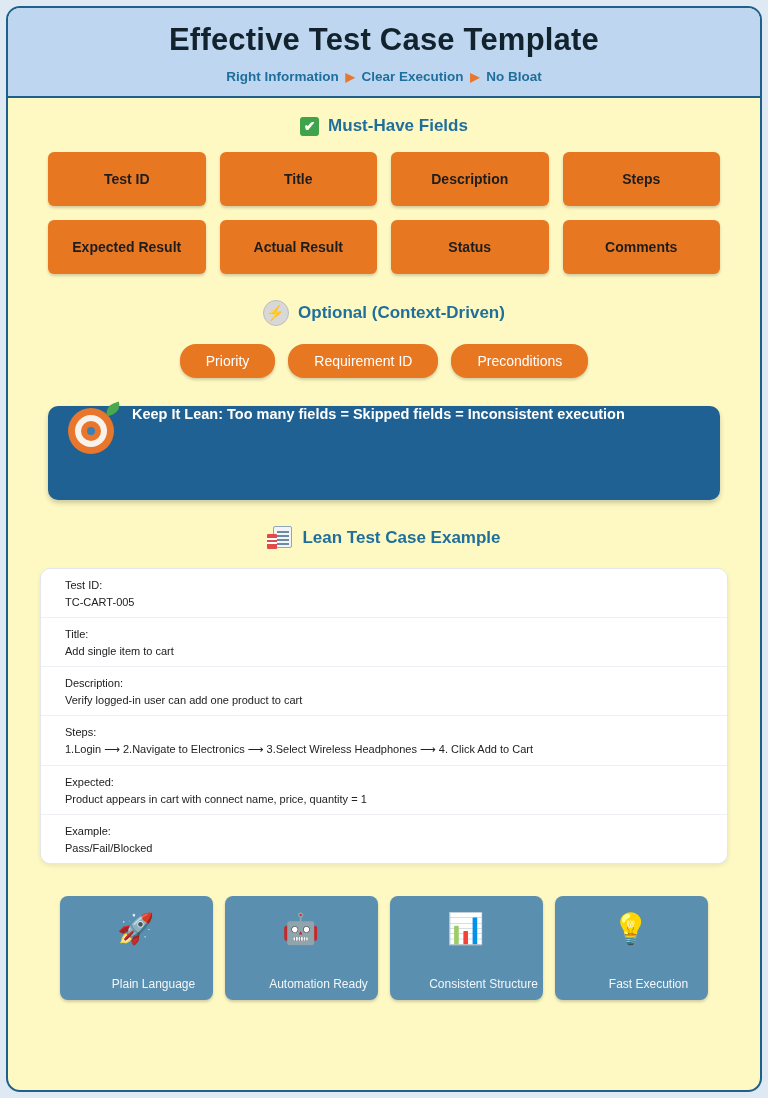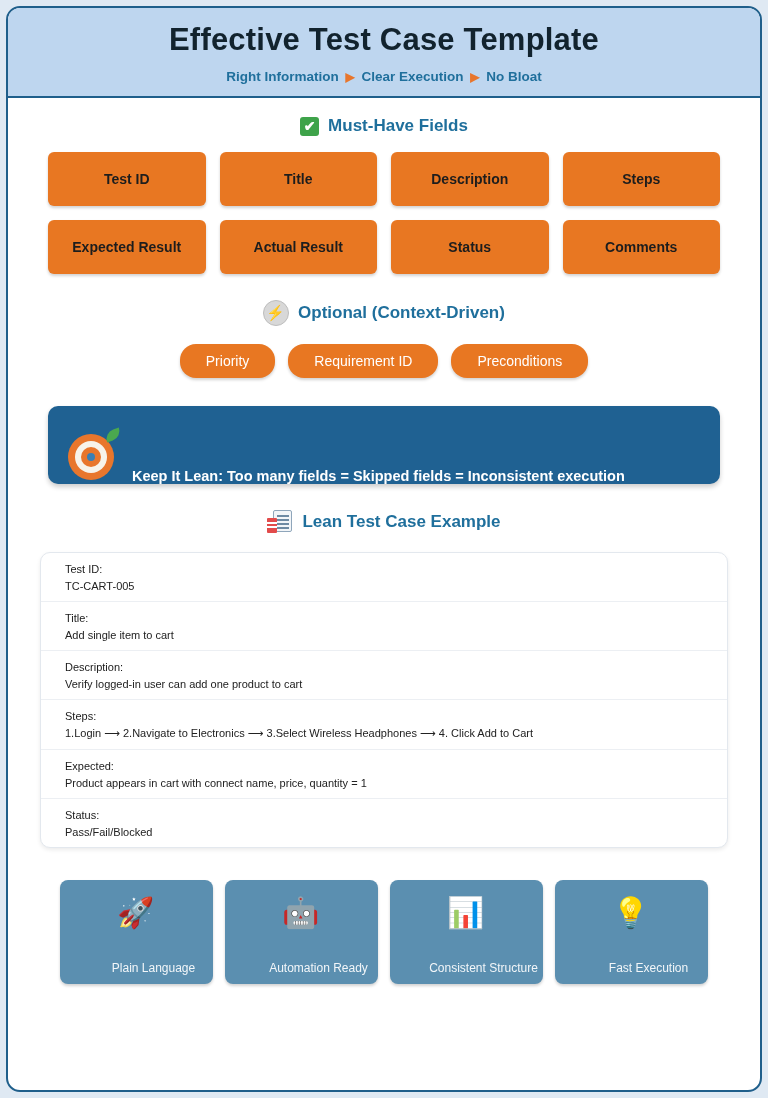--- a/index.html
+++ b/index.html
@@ -11,21 +11,21 @@
   }
   .page {
     position: relative;
     width: 768px; height: 1098px;
     background: #dfe9f3;
     padding: 6px;
   }
   .card {
     position: relative;
     width: 756px; height: 1086px;
-    background: #ffffff;
+    background: #fef9c3;
     border: 2px solid #1f5f8b;
     border-radius: 14px;
     overflow: hidden;
   }
   
   .header {
     background: #bed6ef;
     border-bottom: 2px solid #1f5f8b;
     padding: 14px 10px 12px 10px;
     text-align: center;
@@ -123,22 +123,22 @@
     border-radius: 16px;
     padding: 9px 26px;
     box-shadow: 0 2px 3px rgba(0,0,0,.18);
   }
 
   
   .banner {
     margin: 28px 40px 0 40px;
     background: #1f6192;
     border-radius: 10px;
-    height: 78px;
-    display: flex; align-items: flex-end;
+    height: 94px;
+    display: flex; align-items: flex-start;
     padding: 0 18px;
     box-shadow: 0 3px 5px rgba(0,0,0,.2);
   }
   .target {
     width: 52px; height: 52px; flex: 0 0 52px; position: relative;
     margin-right: 14px;
   }
   .target .ring {
     position: absolute; border-radius: 50%;
   }
@@ -275,21 +275,21 @@
       </div>
       <div class="ex-row">
         <div class="ex-label">Steps:</div>
         <div class="ex-value">1.Login ⟶ 2.Navigate to Electronics ⟶ 3.Select Wireless Headphones ⟶ 4. Click Add to Cart</div>
       </div>
       <div class="ex-row">
         <div class="ex-label">Expected:</div>
         <div class="ex-value">Product appears in cart with connect name, price, quantity = 1</div>
       </div>
       <div class="ex-row">
-        <div class="ex-label">Status:</div>
+        <div class="ex-label">Example:</div>
         <div class="ex-value">Pass/Fail/Blocked</div>
       </div>
     </div>
 
     <div class="tiles">
       <div class="tile">
         <div class="t-ico">🚀</div>
         <div class="t-label">Plain Language</div>
       </div>
       <div class="tile">

